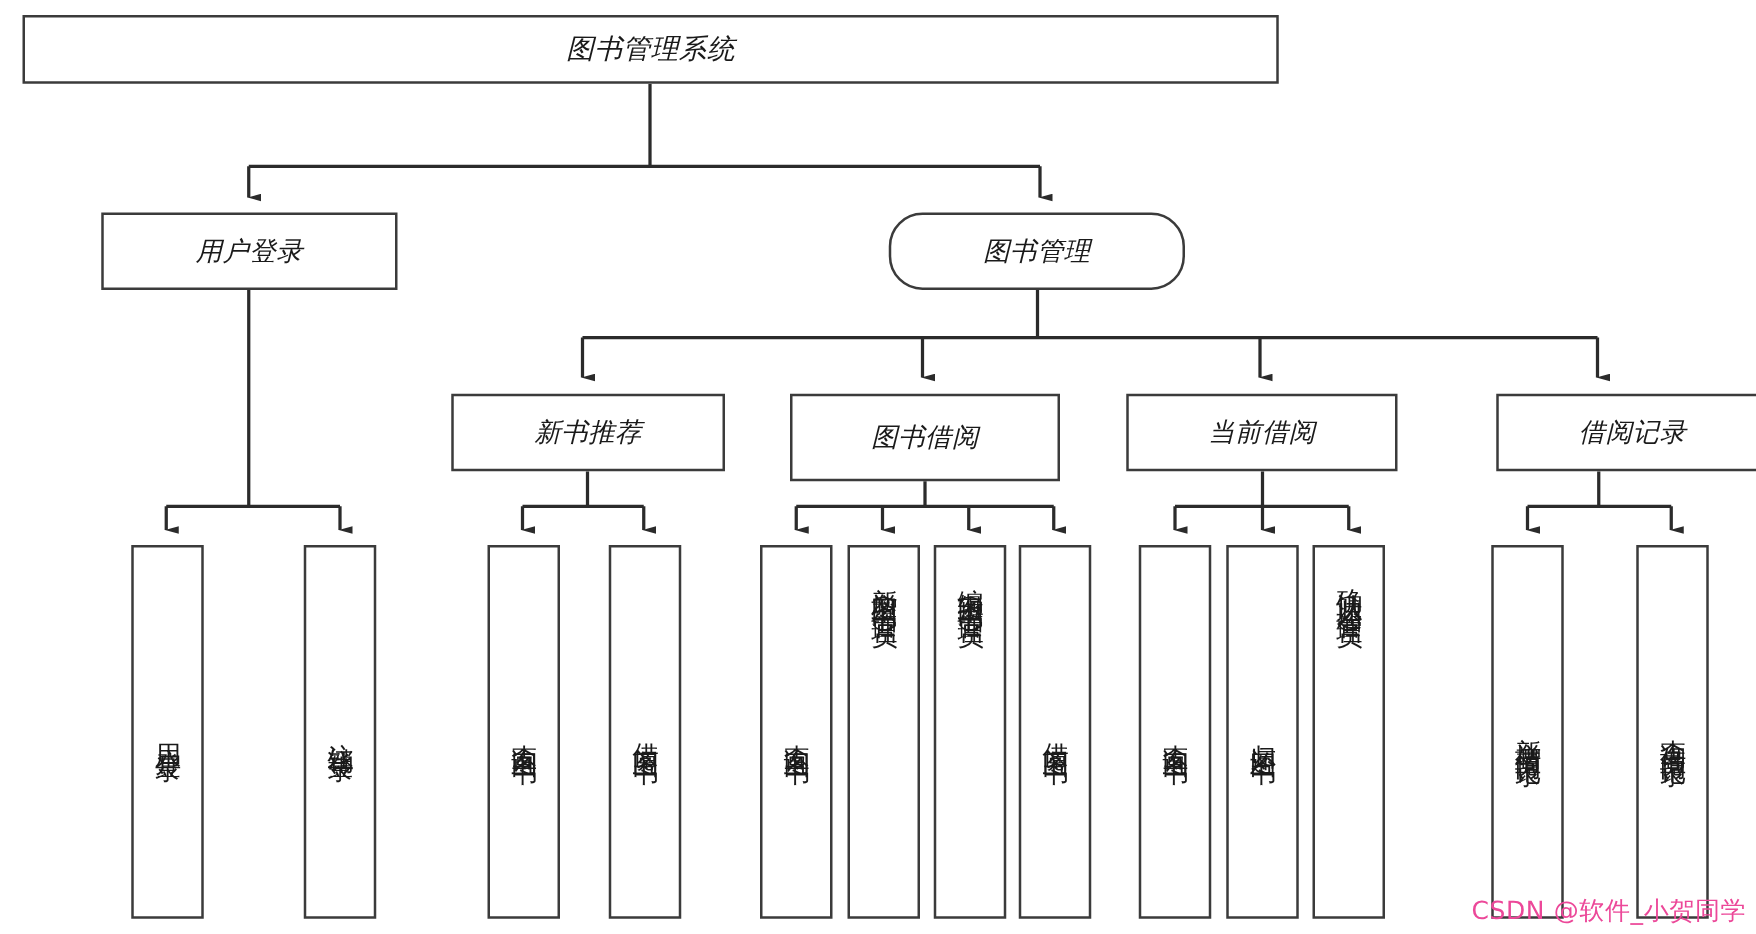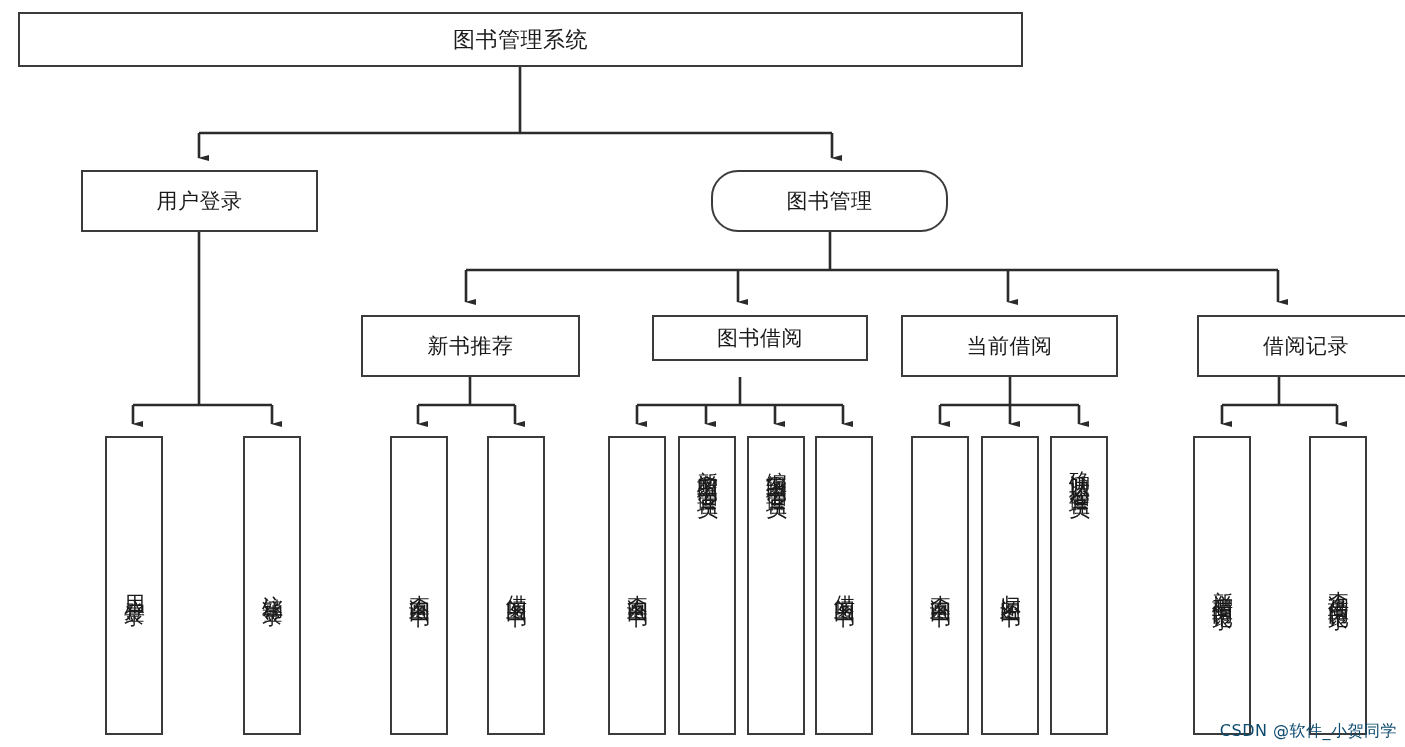--- a/index.html
+++ b/index.html
@@ -35,20 +35,21 @@
     color: #1a1a1a;
   }
   .node-label {
     display: block;
     text-align: center;
     letter-spacing: 0.5px;
     line-height: 1.15;
   }
   .node.horizontal .node-label {
     font-size: 21px;
+    font-style: italic;
   }
   .node.root .node-label {
     font-size: 22px;
   }
   .node.vertical {
     align-items: flex-start;
     justify-content: center;
     padding-top: 16px;
   }
   .node.vertical .node-label {
@@ -60,22 +61,22 @@
     white-space: nowrap;
   }
   .node.vertical.centered {
     align-items: center;
     padding-top: 0;
   }
   #watermark {
     position: absolute;
     right: 8px;
     bottom: 5px;
-    font-size: 16px;
-    color: #0c4a6e;
+    font-size: 20px;
+    color: #ec4899;
     letter-spacing: 0.5px;
     white-space: nowrap;
     user-select: none;
   }
 </style>
 </head>
 <body>
 
 <div id="diagram-root">
 
@@ -150,21 +151,21 @@
   </div>
 
   <div class="node horizontal" style="left:711px; top:170px; width:237px; height:62px;border-radius:27px;">
     <span class="node-label">图书管理</span>
   </div>
 
   <div class="node horizontal" style="left:361px; top:315px; width:219px; height:62px;justify-content:center;">
     <span class="node-label">新书推荐</span>
   </div>
 
-  <div class="node horizontal" style="left:652px; top:315px; width:216px; height:46px;">
+  <div class="node horizontal" style="left:632px; top:315px; width:216px; height:70px;">
     <span class="node-label">图书借阅</span>
   </div>
 
   <div class="node horizontal" style="left:901px; top:315px; width:217px; height:62px;">
     <span class="node-label">当前借阅</span>
   </div>
 
   <div class="node horizontal" style="left:1170px; top:315px; width:218px; height:62px;margin-left:27px;">
     <span class="node-label">借阅记录</span>
   </div>

